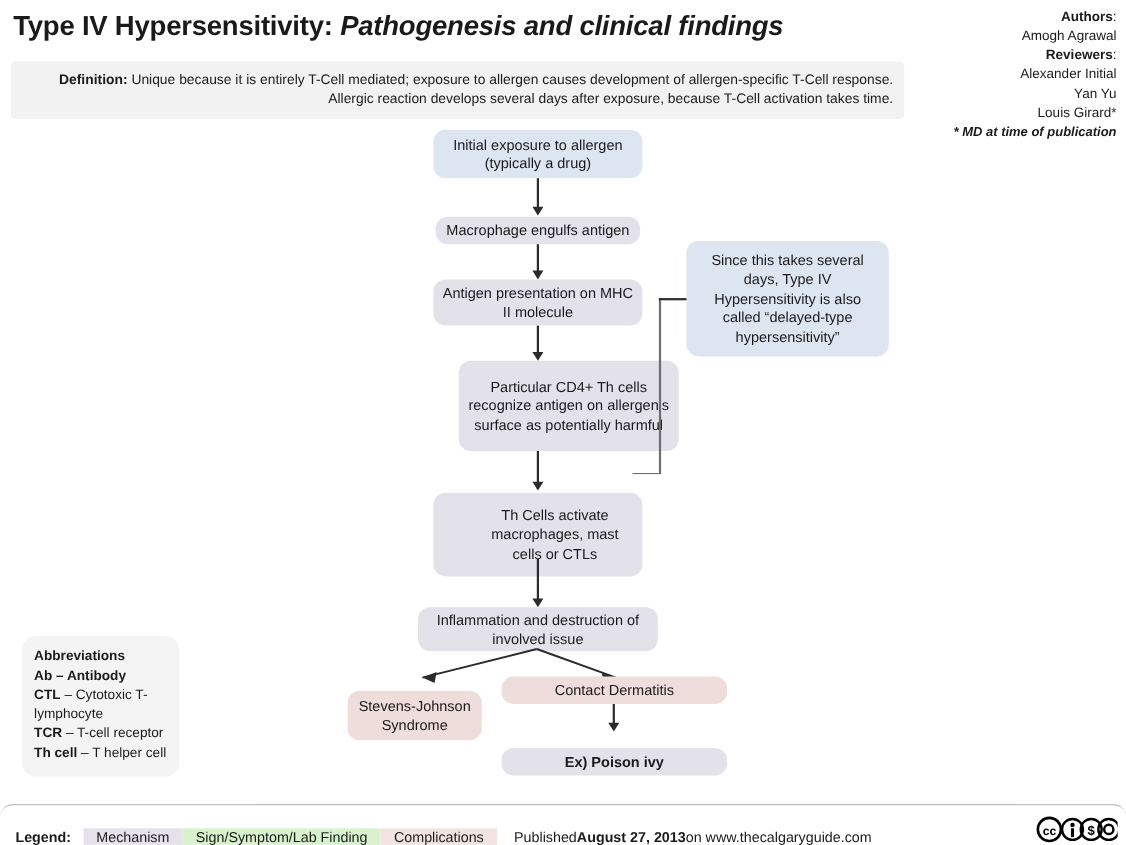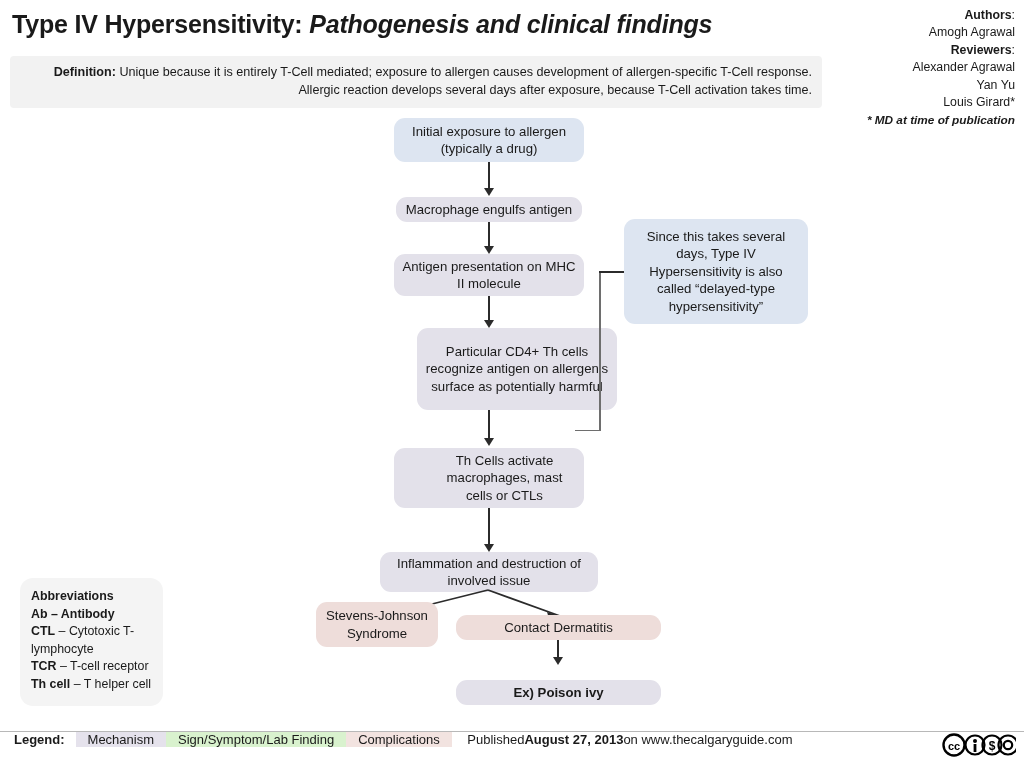--- a/index.html
+++ b/index.html
@@ -111,22 +111,23 @@
 
   
   #footer {
     position: absolute;
     left: 0;
     bottom: 0;
     width: 1024px;
     height: 36px;
     border-top: 1.5px solid #b8b8b8;
     display: flex;
-    align-items: flex-start;
+    align-items: flex-end;
     background: #ffffff;
+    border-radius: 12px;
   }
   #footer .legend-label {
     display: flex; align-items: center;
     padding: 0 11px 0 14px;
     font-weight: bold;
     font-size: 13px;
   }
   #footer .swatch {
     display: flex; align-items: center;
     padding: 0 12px;
@@ -159,21 +160,21 @@
 </div>
 
 <div id="definition-box">
   <span class="lbl">Definition:</span><span> Unique because it is entirely T-Cell mediated; exposure to allergen causes development of allergen-specific T-Cell response. Allergic reaction develops several days after exposure, because T-Cell activation takes time.</span>
 </div>
 
 <div id="credits">
   <div><span class="hd">Authors</span><span>:</span></div>
   <div>Amogh Agrawal</div>
   <div><span class="hd">Reviewers</span><span>:</span></div>
-  <div>Alexander Agrawal</div>
+  <div>Alexander Initial</div>
   <div>Yan Yu</div>
   <div>Louis Girard*</div>
   <div class="note">* MD at time of publication</div>
 </div>
 
 <div class="node c-patho" style="left:394px; top:118px; width:190px; height:44px;">Initial exposure to allergen (typically a drug)</div>
 
 <div class="conn vline" style="left:488px; top:162px; height:32px;"></div>
 <div class="arrowhead" style="left:483.5px; top:188px;"></div>
 
@@ -185,35 +186,35 @@
 <div class="node c-mech" style="left:394px; top:254px; width:190px; height:42px;">Antigen presentation on MHC II molecule</div>
 
 <div class="conn vline" style="left:488px; top:296px; height:30px;"></div>
 <div class="arrowhead" style="left:483.5px; top:320px;"></div>
 
 <div class="node c-mech" style="left:389px; top:328px; width:200px; height:82px;margin-left:28px;">Particular CD4+ Th cells recognize antigen on allergen’s surface as potentially harmful</div>
 
 <div class="conn vline" style="left:488px; top:410px; height:34px;"></div>
 <div class="arrowhead" style="left:483.5px; top:438px;"></div>
 
-<div class="node c-mech" style="left:394px; top:448px; width:190px; height:60px;padding-left:39px;">Th Cells activate macrophages, mast cells or CTLs</div>
+<div class="node c-mech" style="left:394px; top:448px; width:190px; height:76px;padding-left:39px;">Th Cells activate macrophages, mast cells or CTLs</div>
 
 <div class="conn vline" style="left:488px; top:508px; height:42px;"></div>
 <div class="arrowhead" style="left:483.5px; top:544px;"></div>
 
 <div class="node c-mech" style="left:380px; top:552px; width:218px; height:40px;">Inflammation and destruction of involved issue</div>
 
 <svg class="diag" style="left:360px; top:588px; width:260px; height:38px;" viewBox="0 0 260 38">
   <line x1="128" y1="2" x2="24" y2="28" stroke="#2b2b2b" stroke-width="1.8"></line>
   <polygon points="24,28 37,23 35,33" fill="#2b2b2b"></polygon>
   <line x1="128" y1="2" x2="200" y2="28" stroke="#2b2b2b" stroke-width="1.8"></line>
   <polygon points="200,28 187,24 190,34" fill="#2b2b2b"></polygon>
 </svg>
 
-<div class="node c-comp" style="left:316px; top:602px; width:122px; height:45px;">Stevens-Johnson Syndrome</div>
+<div class="node c-comp" style="left:316px; top:628px; width:122px; height:45px;">Stevens-Johnson Syndrome</div>
 
 <div class="node c-comp" style="left:456px; top:615px; width:205px; height:25px;">Contact Dermatitis</div>
 
 <div class="conn vline" style="left:557px; top:640px; height:22px;"></div>
 <div class="arrowhead" style="left:552.5px; top:657px;"></div>
 
 <div class="node c-mech" style="left:456px; top:680px; width:205px; height:25px;font-weight:bold;">Ex) Poison ivy</div>
 
 <div class="bracket" style="left:599px; top:271px; width:1.5px; height:160px;"></div>
 <div class="bracket" style="left:575px; top:429.5px; width:25px; height:1.8px;"></div>

